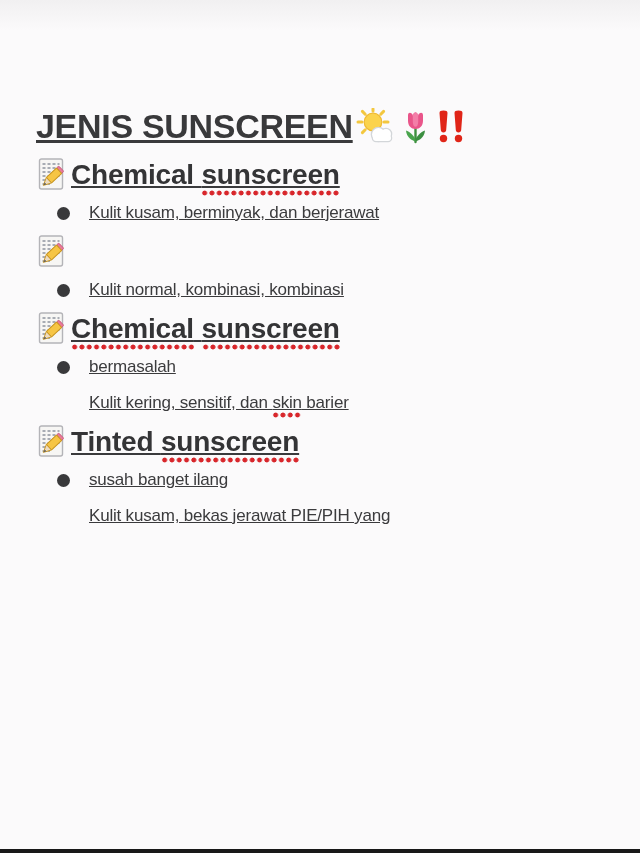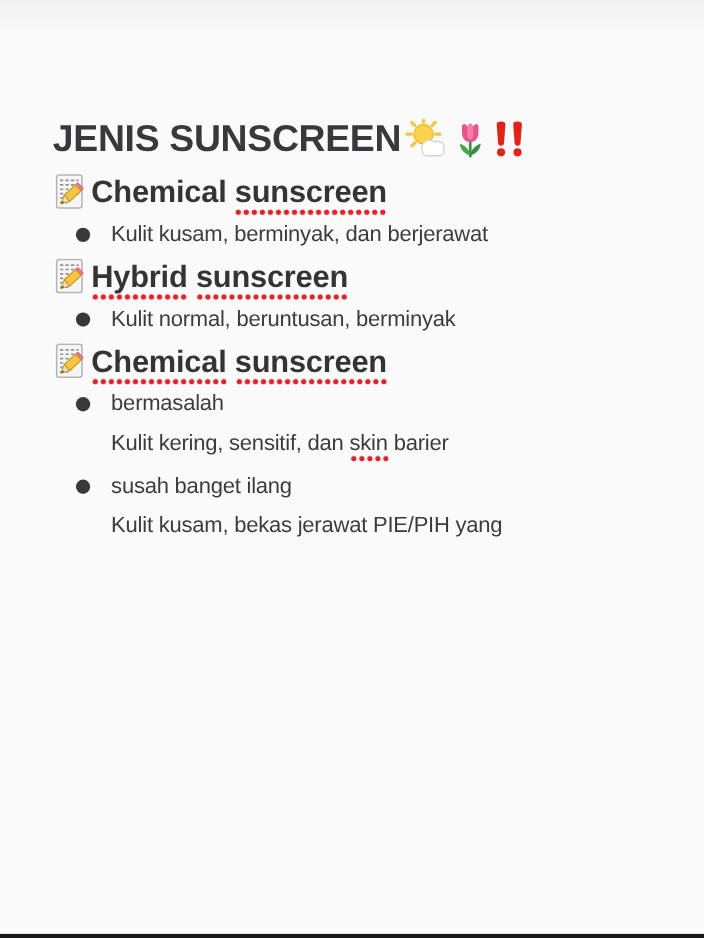--- a/index.html
+++ b/index.html
@@ -12,21 +12,21 @@
     overflow:hidden;
   }
   .top-strip {
     position:absolute; top:0; left:0; right:0; height:34px;
     background:linear-gradient(180deg,#f1f0f1 0%, rgba(251,250,251,0) 90%);
   }
   .bottom-bar {
     position:absolute; bottom:0; left:0; right:0; height:4px;
     background:#181818;
   }
-  .content { position:absolute; left:48px; top:106px; width:562px; }
+  .content { position:absolute; left:36px; top:106px; width:562px;text-decoration:underline; }
 
   .title {
     display:flex; align-items:center;
     font-size:34px; font-weight:700; color:#39393b;
     letter-spacing:-0.3px; white-space:nowrap;
     height:40px; margin-bottom:12px;
   }
   .title .emoji { display:inline-flex; align-items:center; margin-left:3px; }
   .title .emoji svg { display:block; }
 
@@ -43,21 +43,21 @@
     background-image:radial-gradient(circle, #d8262b 2.1px, rgba(216,38,43,0) 2.8px);
     background-size:7.3px 6px;
     background-repeat:repeat-x;
     background-position:left bottom;
     padding-bottom:6px;
   }
 
   .bullets { list-style:none; }
   .bullet {
     position:relative; padding-left:53px;
-    font-size:20px; line-height:36px; letter-spacing:-0.2px;
+    font-size:17px; line-height:36px; letter-spacing:-0.2px;
     color:#3b3b3d; margin-bottom:3px;
   }
   .bullet::before {
     content:""; position:absolute; left:21px; top:12px;
     width:13px; height:13px; border-radius:50%; background:#39393b;
   }
   .bline { white-space:nowrap; }
 </style>
 </head>
 <body>
@@ -148,43 +148,50 @@
       <div class="bline"><span>Kulit kusam, berminyak, dan berjerawat</span></div>
     </li>
   </ul>
 
   <h2 class="heading">
       <span class="memo">
         <svg width="30" height="33" viewBox="0 0 30 33">
           <use href="#memo-glyph"></use>
         </svg>
       </span>
-      <span><span class="misspell">Hybrid</span><span> </span><span class="misspell">sunscreen</span></span>
     </h2>
   <ul class="bullets">
     <li class="bullet">
-      <div class="bline"><span>Kulit normal, beruntusan, berminyak</span></div>
+      <div class="bline"><span>Kulit normal, kombinasi, kombinasi</span></div>
     </li>
   </ul>
 
   <h2 class="heading">
       <span class="memo">
         <svg width="30" height="33" viewBox="0 0 30 33">
           <use href="#memo-glyph"></use>
         </svg>
       </span>
       <span><span class="misspell">Chemical</span><span> </span><span class="misspell">sunscreen</span></span>
     </h2>
   <ul class="bullets">
     <li class="bullet">
       <div class="bline"><span>bermasalah</span></div>
       <div class="bline"><span>Kulit kering, sensitif, dan </span><span class="misspell">skin</span><span> barier</span></div>
     </li>
   </ul>
 
+  <h2 class="heading">
+      <span class="memo">
+        <svg width="30" height="33" viewBox="0 0 30 33">
+          <use href="#memo-glyph"></use>
+        </svg>
+      </span>
+      <span><span>Tinted </span><span class="misspell">sunscreen</span></span>
+    </h2>
   <ul class="bullets">
     <li class="bullet">
       <div class="bline"><span>susah banget ilang</span></div>
       <div class="bline"><span>Kulit kusam, bekas jerawat PIE/PIH yang</span></div>
     </li>
   </ul>
 
 </div>
 
 <div class="bottom-bar"></div>

